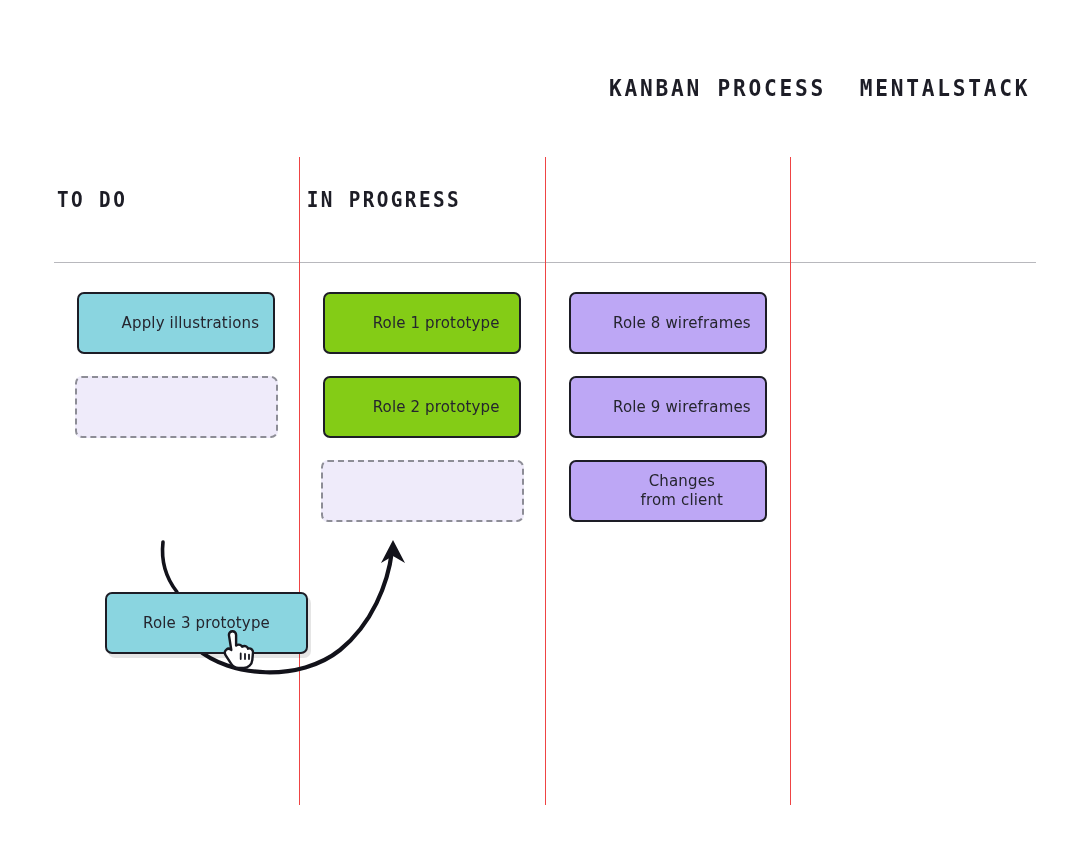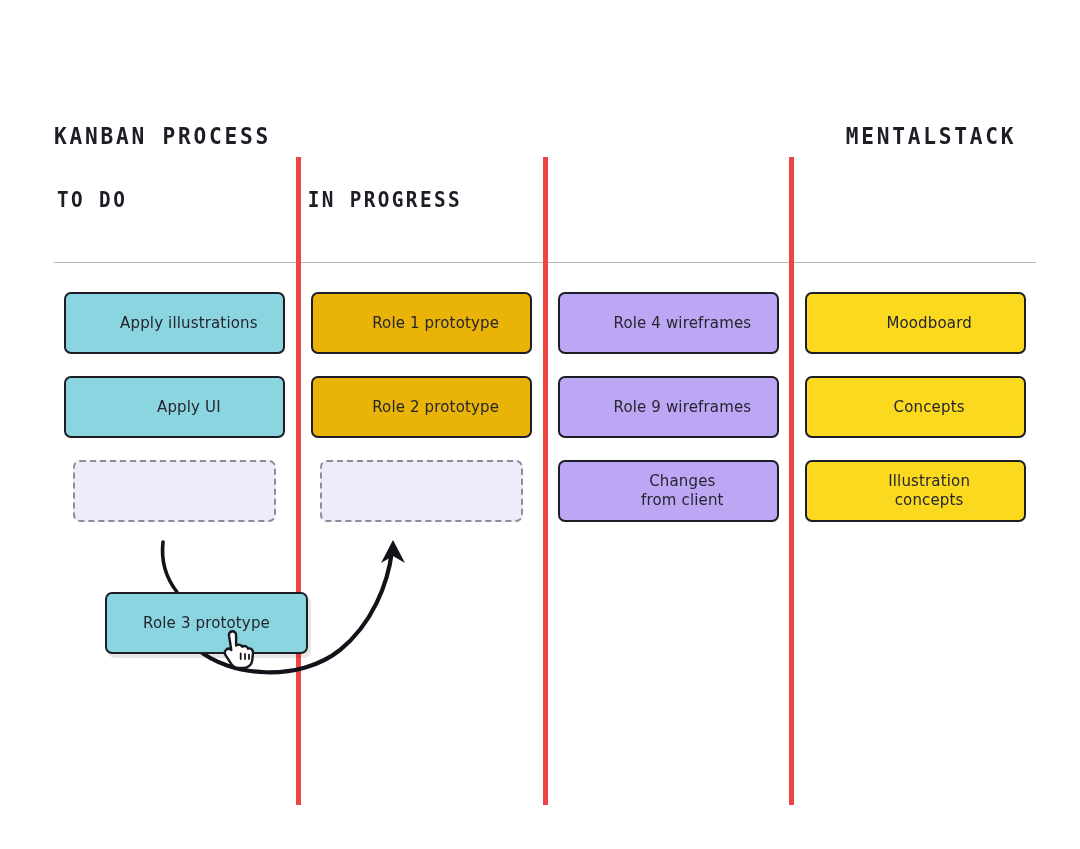--- a/index.html
+++ b/index.html
@@ -18,27 +18,26 @@
 
   .board {
     position: absolute;
     inset: 0;
   }
 
   
   .header {
     position: absolute;
     left: 54px;
-    right: 64px;
+    right: 50px;
     top: 68px;
     height: 40px;
     display: flex;
     align-items: center;
-    justify-content: space-between;
-    margin-top: 48px;
+    justify-content: flex-end;
   }
   .brandmark {
     font-family: "DejaVu Sans Mono", "Liberation Mono", monospace;
     font-weight: bold;
     font-size: 23px;
     letter-spacing: 3.0px;
     color: #1d1d26;
     white-space: nowrap;
     transform: scaleX(0.92);
   }
@@ -53,21 +52,21 @@
     width: 982px;
     height: 648px;
     display: flex;
   }
   .column {
     flex: 1 1 0;
     position: relative;
     box-sizing: border-box;
   }
   .column + .column {
-    border-left: 5px solid #ef4444;
+    border-left: 1px solid #ef4444;
   }
   .col-title {
     position: absolute;
     top: 31px;
     left: 0;
     right: 0;
     text-align: left;
     font-family: "DejaVu Sans Mono", "Liberation Mono", monospace;
     font-weight: bold;
     font-size: 21px;
@@ -92,37 +91,37 @@
     left: 0;
     right: 0;
     display: flex;
     flex-direction: column;
     align-items: center;
     gap: 22px;
   }
 
   .card {
     box-sizing: border-box;
-    width: 221px;
+    width: 198px;
     height: 62px;
     border: 2px solid #1d1d26;
     border-radius: 7px;
     display: flex;
     align-items: center;
     justify-content: center;
     text-align: center;
     font-size: 15px;
     line-height: 19px;
     color: #25252e;
     letter-spacing: 0.15px;
     white-space: pre-line;
     padding-left: 28px;
   }
   .card.todo    { background: #8AD5E0; }
-  .card.prog    { background: #eab308; }
+  .card.prog    { background: #84cc16; }
   .card.review  { background: #BDA7F5; }
   .card.done    { background: #FAD91E; }
 
   .placeholder {
     box-sizing: border-box;
     width: 203px;
     height: 62px;
     border: 2px dashed #8d8d96;
     border-radius: 7px;
     background: #EFEBFA;
@@ -175,50 +174,43 @@
   </div>
 
   <div class="divider"></div>
 
   <div class="columns">
 
     <div class="column">
       <div class="col-title"><span>TO DO</span></div>
       <div class="cards">
         <div class="card todo">Apply illustrations</div>
-        <div class="card todo">Apply UI</div>
         <div class="placeholder"></div>
       </div>
     </div>
 
     <div class="column">
       <div class="col-title"><span>IN PROGRESS</span></div>
       <div class="cards">
         <div class="card prog">Role 1 prototype</div>
         <div class="card prog">Role 2 prototype</div>
         <div class="placeholder"></div>
       </div>
     </div>
 
     <div class="column">
       <div class="cards">
-        <div class="card review">Role 4 wireframes</div>
+        <div class="card review">Role 8 wireframes</div>
         <div class="card review">Role 9 wireframes</div>
         <div class="card review">Changes
 from client</div>
       </div>
     </div>
 
     <div class="column">
-      <div class="cards">
-        <div class="card done">Moodboard</div>
-        <div class="card done">Concepts</div>
-        <div class="card done">Illustration
-concepts</div>
-      </div>
     </div>
 
   </div>
 
   <div class="drag-layer">
 
     <svg class="arrow-svg" width="1080" height="849" viewBox="0 0 1080 849">
       <path d="M163,542 C161,560 166,578 177,592" fill="none" stroke="#12121a" stroke-width="3.6" stroke-linecap="round"></path>
       <path d="M196,648 C230,678 300,682 340,650 C372,624 388,584 392,551" fill="none" stroke="#12121a" stroke-width="4.2" stroke-linecap="round"></path>
       <path d="M393,540 L381,563 L393,556 L405,563 Z" fill="#12121a"></path>

